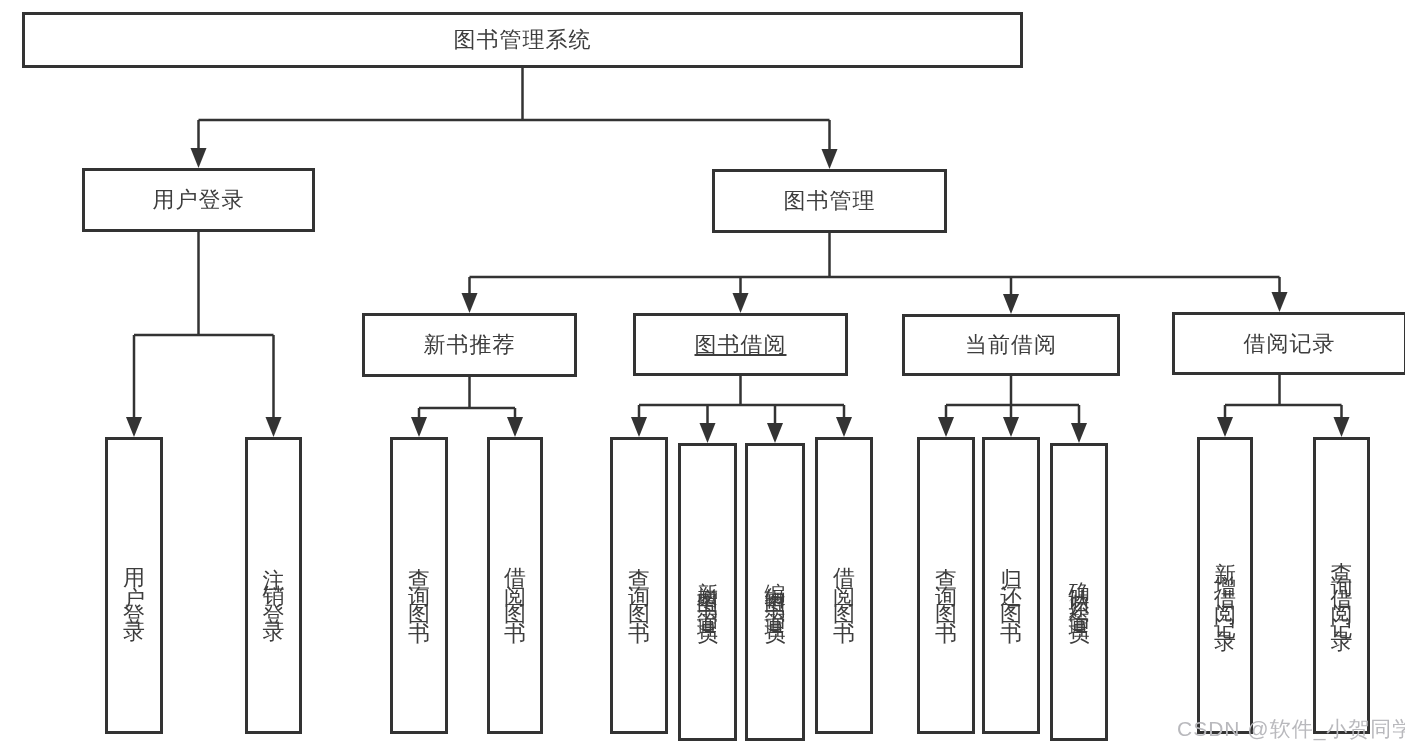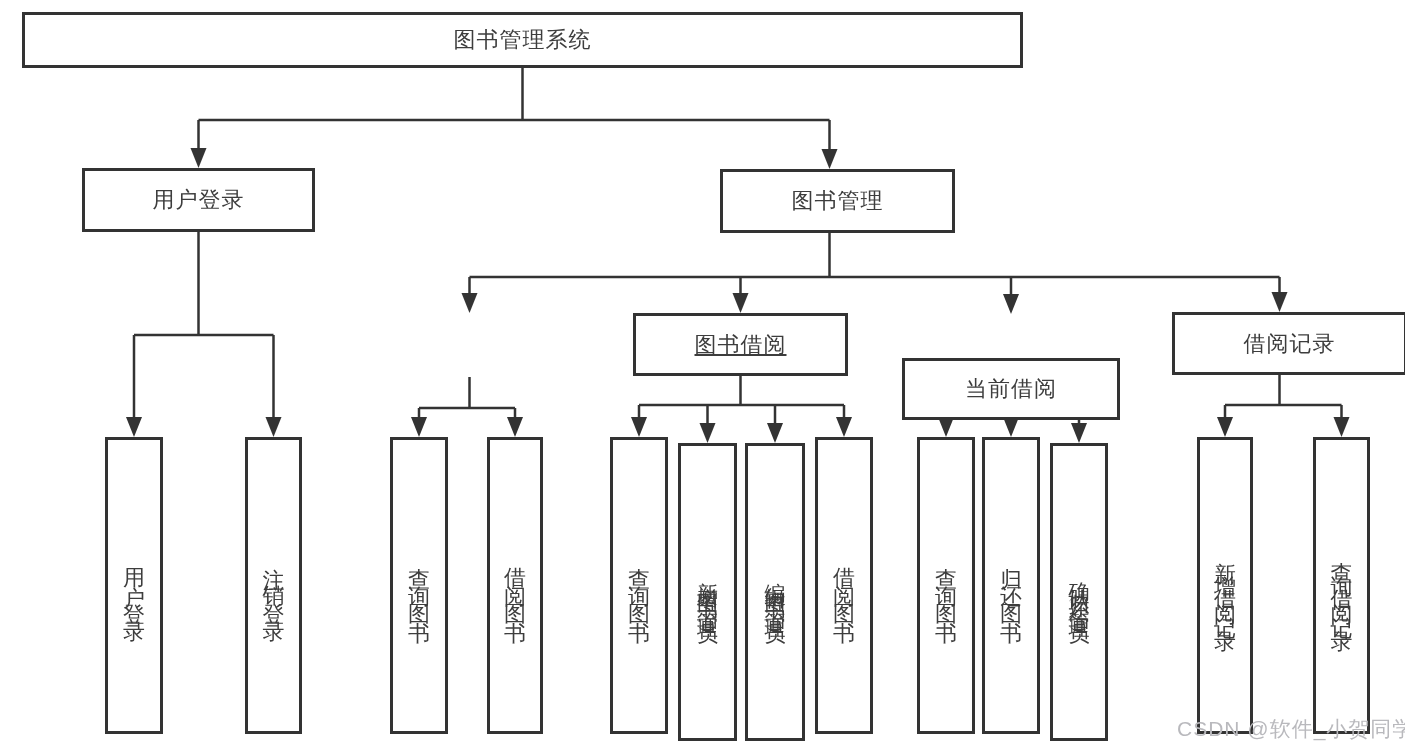--- a/index.html
+++ b/index.html
@@ -61,24 +61,24 @@
     font-size: 21px;
     color: #b9b9bd;
     letter-spacing: 1px;
     z-index: 3;
     white-space: nowrap;
   }
 
   
   #n-root        { left: 22px;   top: 12px;  width: 1001px; height: 56px; }
   #n-user-login  { left: 82px;   top: 168px; width: 233px;  height: 64px; }
-  #n-book-mgmt   { left: 712px;  top: 169px; width: 235px;  height: 64px; margin-left: 8px; }
+  #n-book-mgmt   { left: 712px;  top: 169px; width: 235px;  height: 64px; }
   #n-new-book    { left: 362px;  top: 313px; width: 215px;  height: 64px; }
   #n-book-borrow { left: 633px;  top: 313px; width: 215px;  height: 63px; text-decoration: underline; }
-  #n-cur-borrow  { left: 902px;  top: 314px; width: 218px;  height: 62px; margin-top: 44px; }
+  #n-cur-borrow  { left: 902px;  top: 314px; width: 218px;  height: 62px; }
   #n-records     { left: 1172px; top: 312px; width: 235px;  height: 63px; }
 
   #l-user-login  { left: 105px;  top: 437px; width: 58px; height: 297px; }
   #l-logout      { left: 245px;  top: 437px; width: 57px; height: 297px; }
   #l-rec-query   { left: 390px;  top: 437px; width: 58px; height: 297px; }
   #l-rec-borrow  { left: 487px;  top: 437px; width: 56px; height: 297px; }
   #l-bb-query    { left: 610px;  top: 437px; width: 58px; height: 297px; }
   #l-bb-add      { left: 678px;  top: 443px; width: 59px; height: 298px; }
   #l-bb-edit     { left: 745px;  top: 443px; width: 60px; height: 298px; }
   #l-bb-borrow   { left: 815px;  top: 437px; width: 58px; height: 297px; }
@@ -163,20 +163,23 @@
     <span>图书管理系统</span>
   </div>
 
   <div class="node" id="n-user-login">
     <span>用户登录</span>
   </div>
   <div class="node" id="n-book-mgmt">
     <span>图书管理</span>
   </div>
 
+  <div class="node" id="n-new-book">
+    <span>新书推荐</span>
+  </div>
   <div class="node" id="n-book-borrow">
     <span>图书借阅</span>
   </div>
   <div class="node" id="n-cur-borrow">
     <span>当前借阅</span>
   </div>
   <div class="node" id="n-records">
     <span>借阅记录</span>
   </div>
 

